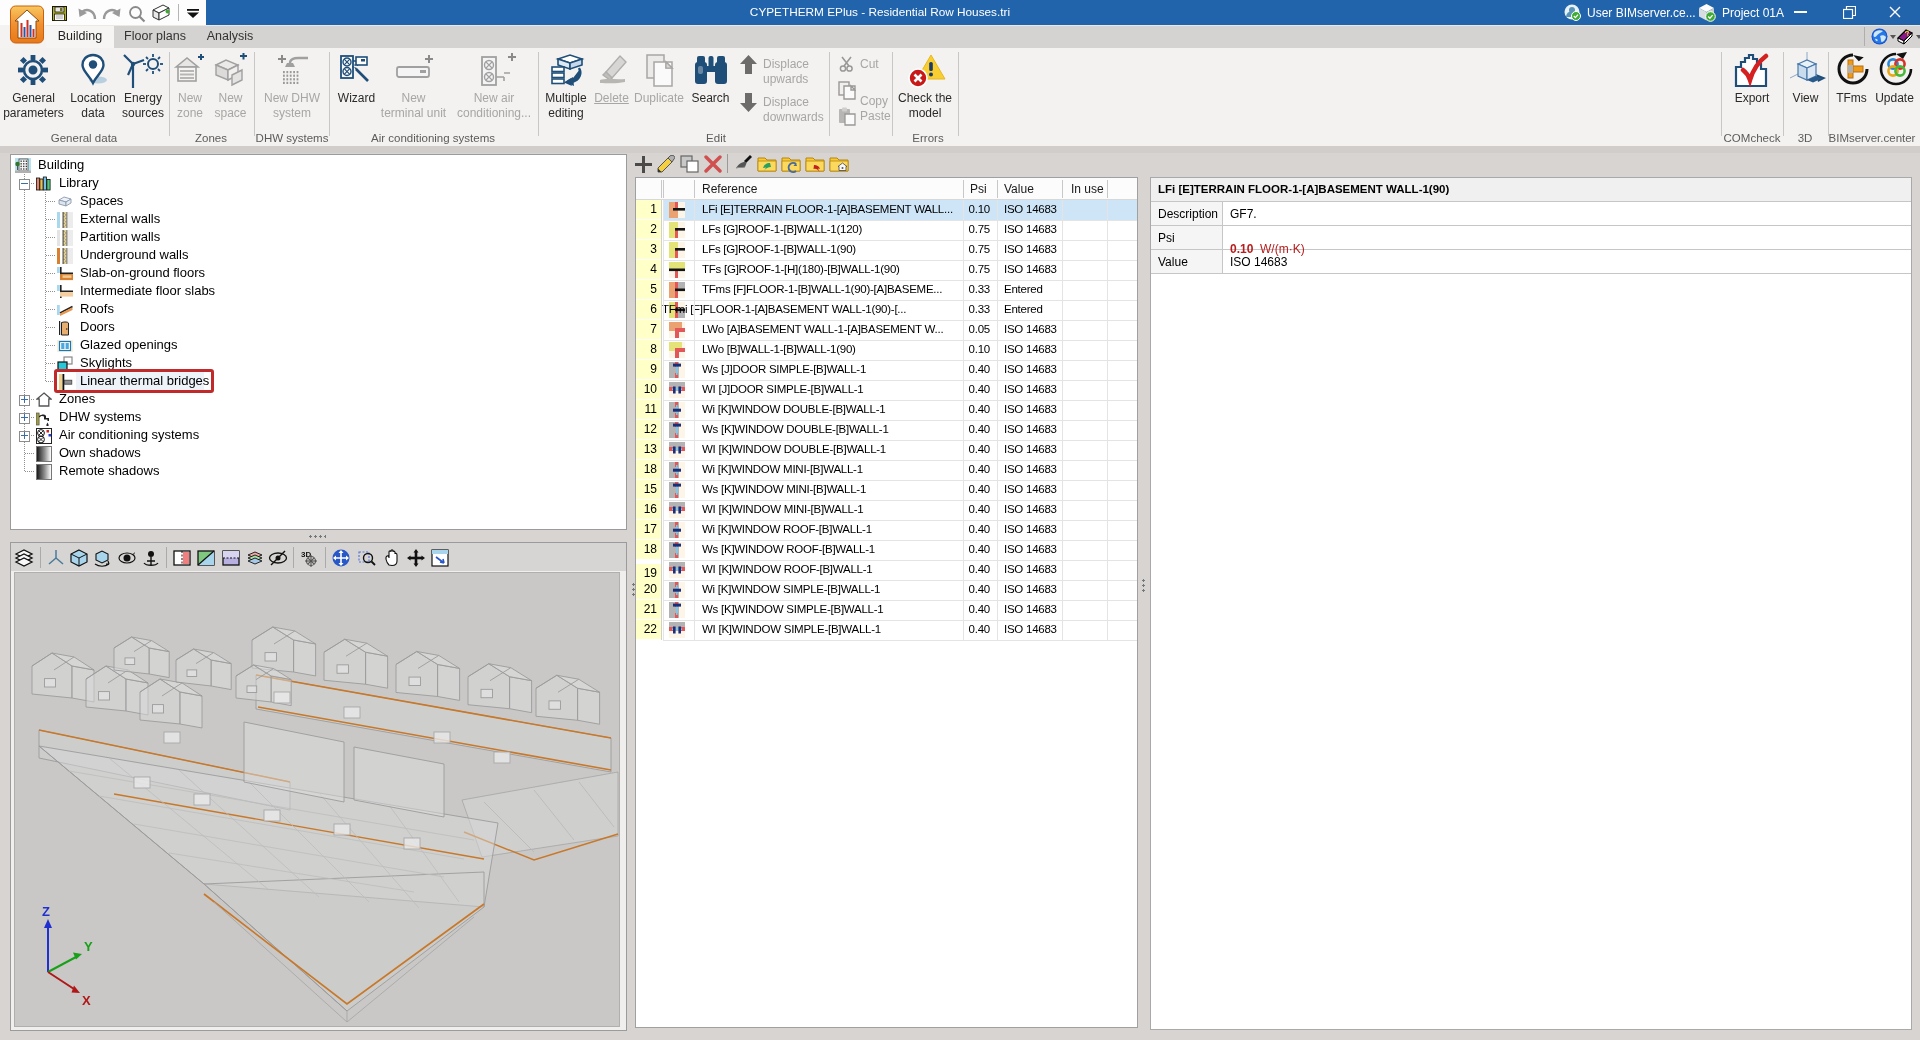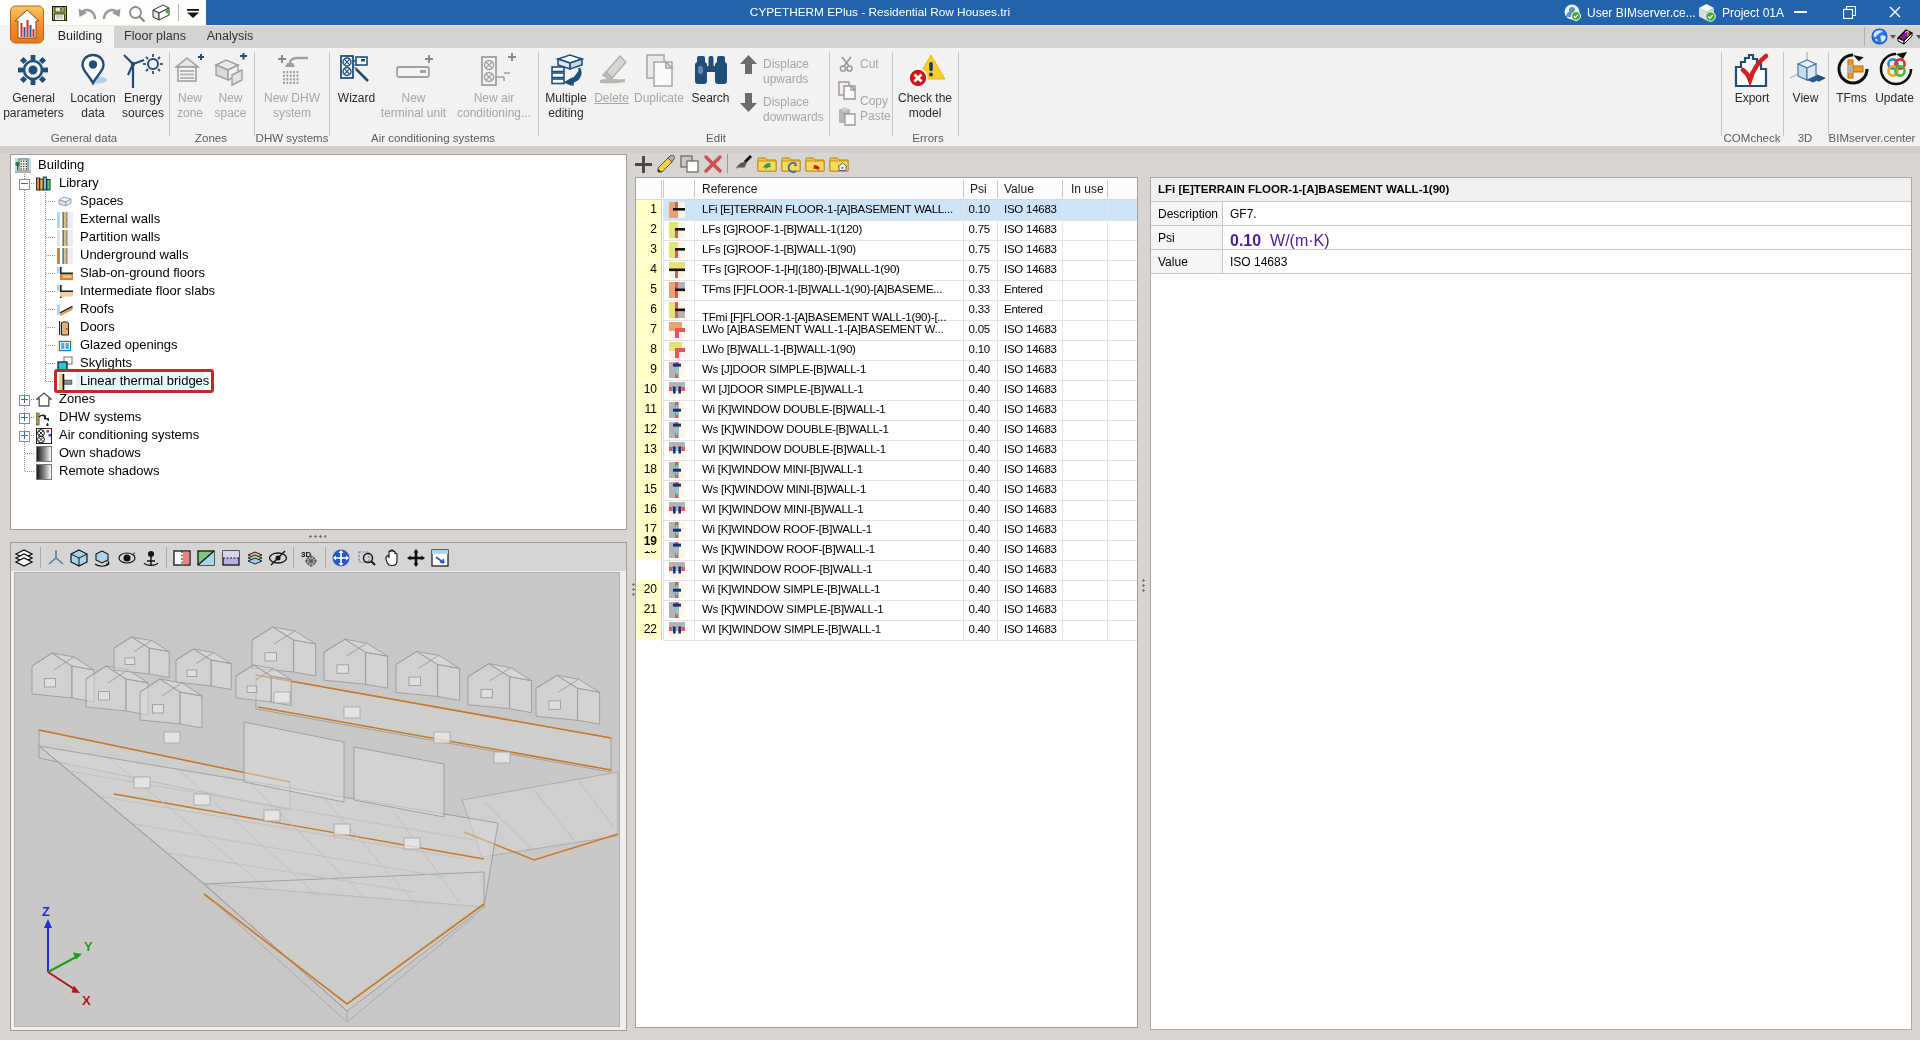--- a/index.html
+++ b/index.html
@@ -945,21 +945,21 @@
 <div class="cell" style="left:1004px;top:282.5px;">Entered</div>
 <div class="row-num" style="left:636px;top:300px;height:19px;line-height:19px;">6</div>
 <div class="abs" style="left:663px;top:319.5px;width:474px;height:1px;background:#e4e4e4"></div>
 <svg class="abs" style="left:669px;top:302px" width="16" height="16" viewBox="0 0 16 16">
     <rect x="0" y="0" width="16" height="16" fill="#fdf6e8"></rect>
     <rect x="0" y="0" width="9" height="16" fill="#e3e378"></rect>
     <rect x="9" y="8" width="7" height="8" fill="#b3b3b3"></rect>
     <rect x="6" y="0" width="3" height="16" fill="#e25757"></rect>
     <rect x="6" y="6.5" width="10" height="2.6" fill="#141414"></rect>
   </svg>
-<div class="cell" style="left:702px;top:302.5px;width:258px;margin-top:8px;">TFmi [F]FLOOR-1-[A]BASEMENT WALL-1(90)-[...</div>
+<div class="cell" style="left:662px;top:302.5px;width:258px;">TFmi [F]FLOOR-1-[A]BASEMENT WALL-1(90)-[...</div>
 <div class="cell" style="left:963px;top:302.5px;width:27px;text-align:right;">0.33</div>
 <div class="cell" style="left:1004px;top:302.5px;">Entered</div>
 <div class="row-num" style="left:636px;top:320px;height:19px;line-height:19px;">7</div>
 <div class="abs" style="left:663px;top:339.5px;width:474px;height:1px;background:#e4e4e4"></div>
 <svg class="abs" style="left:669px;top:322px" width="16" height="16" viewBox="0 0 16 16">
     <rect x="0" y="0" width="16" height="16" fill="#fdf6e8"></rect>
     <rect x="0" y="0" width="13" height="9" fill="#eba273"></rect>
     <rect x="6" y="6" width="10" height="4" fill="#e25757"></rect>
     <rect x="6" y="6" width="4" height="10" fill="#e25757"></rect>
   </svg>
@@ -1103,21 +1103,21 @@
     <rect x="0" y="0" width="16" height="16" fill="#fdf6e8"></rect>
     <rect x="0" y="0" width="10" height="16" fill="#b3b3b3"></rect>
     <rect x="6" y="0" width="3" height="5" fill="#e25757"></rect>
     <rect x="6" y="11" width="3" height="5" fill="#e25757"></rect>
     <rect x="7" y="3" width="1.6" height="10" fill="#7cc8ea"></rect>
     <rect x="4" y="1.6" width="8" height="3" fill="#1a2f7a"></rect>
   </svg>
 <div class="cell" style="left:702px;top:542.5px;width:258px;">Ws [K]WINDOW ROOF-[B]WALL-1</div>
 <div class="cell" style="left:963px;top:542.5px;width:27px;text-align:right;">0.40</div>
 <div class="cell" style="left:1004px;top:542.5px;">ISO 14683</div>
-<div class="row-num" style="left:636px;top:532px;height:19px;line-height:19px;font-weight:bold;">19</div>
+<div class="row-num" style="left:636px;top:564px;height:19px;line-height:19px;">19</div>
 <div class="abs" style="left:663px;top:579.5px;width:474px;height:1px;background:#e4e4e4"></div>
 <svg class="abs" style="left:669px;top:562px" width="16" height="16" viewBox="0 0 16 16">
     <rect x="0" y="0" width="16" height="16" fill="#fdf6e8"></rect>
     <rect x="0" y="0" width="16" height="9" fill="#b3b3b3"></rect>
     <rect x="0" y="5" width="4.5" height="4" fill="#e25757"></rect>
     <rect x="11.5" y="5" width="4.5" height="4" fill="#e25757"></rect>
     <rect x="3" y="6.4" width="10" height="1.6" fill="#7cc8ea"></rect>
     <rect x="4" y="4.5" width="2.6" height="7" fill="#1a2f7a"></rect>
     <rect x="9.4" y="4.5" width="2.6" height="7" fill="#1a2f7a"></rect>
   </svg>
@@ -1177,13 +1177,13 @@
 <div class="abs" style="left:1158px;top:183px;font-size:11.5px;font-weight:bold;color:#000">LFi [E]TERRAIN FLOOR-1-[A]BASEMENT WALL-1(90)</div>
 <div class="abs" style="left:1151px;top:202px;width:71px;height:72px;background:#f5f5f5"></div>
 <div class="abs" style="left:1222px;top:202px;width:1px;height:72px;background:#c6c6c6"></div>
 <div class="abs" style="left:1158px;top:207px;font-size:12px;color:#000">Description</div>
 <div class="abs" style="left:1151px;top:225px;width:760px;height:1px;background:#c6c6c6"></div>
 <div class="abs" style="left:1158px;top:231px;font-size:12px;color:#000">Psi</div>
 <div class="abs" style="left:1151px;top:249px;width:760px;height:1px;background:#c6c6c6"></div>
 <div class="abs" style="left:1158px;top:255px;font-size:12px;color:#000">Value</div>
 <div class="abs" style="left:1151px;top:273px;width:760px;height:1px;background:#c6c6c6"></div>
 <div class="abs" style="left:1230px;top:207px;font-size:12px;color:#000">GF7.</div>
-<div class="abs" style="left:1230px;top:232px;font-size:16px;color:#4c1d95"><b>0.10</b>&nbsp; W/(m·K)</div>
+<div class="abs" style="left:1230px;top:242px;font-size:12px;color:#b91c1c"><b>0.10</b>&nbsp; W/(m·K)</div>
 <div class="abs" style="left:1230px;top:255px;font-size:12px;color:#000">ISO 14683</div>
 </body></html>

